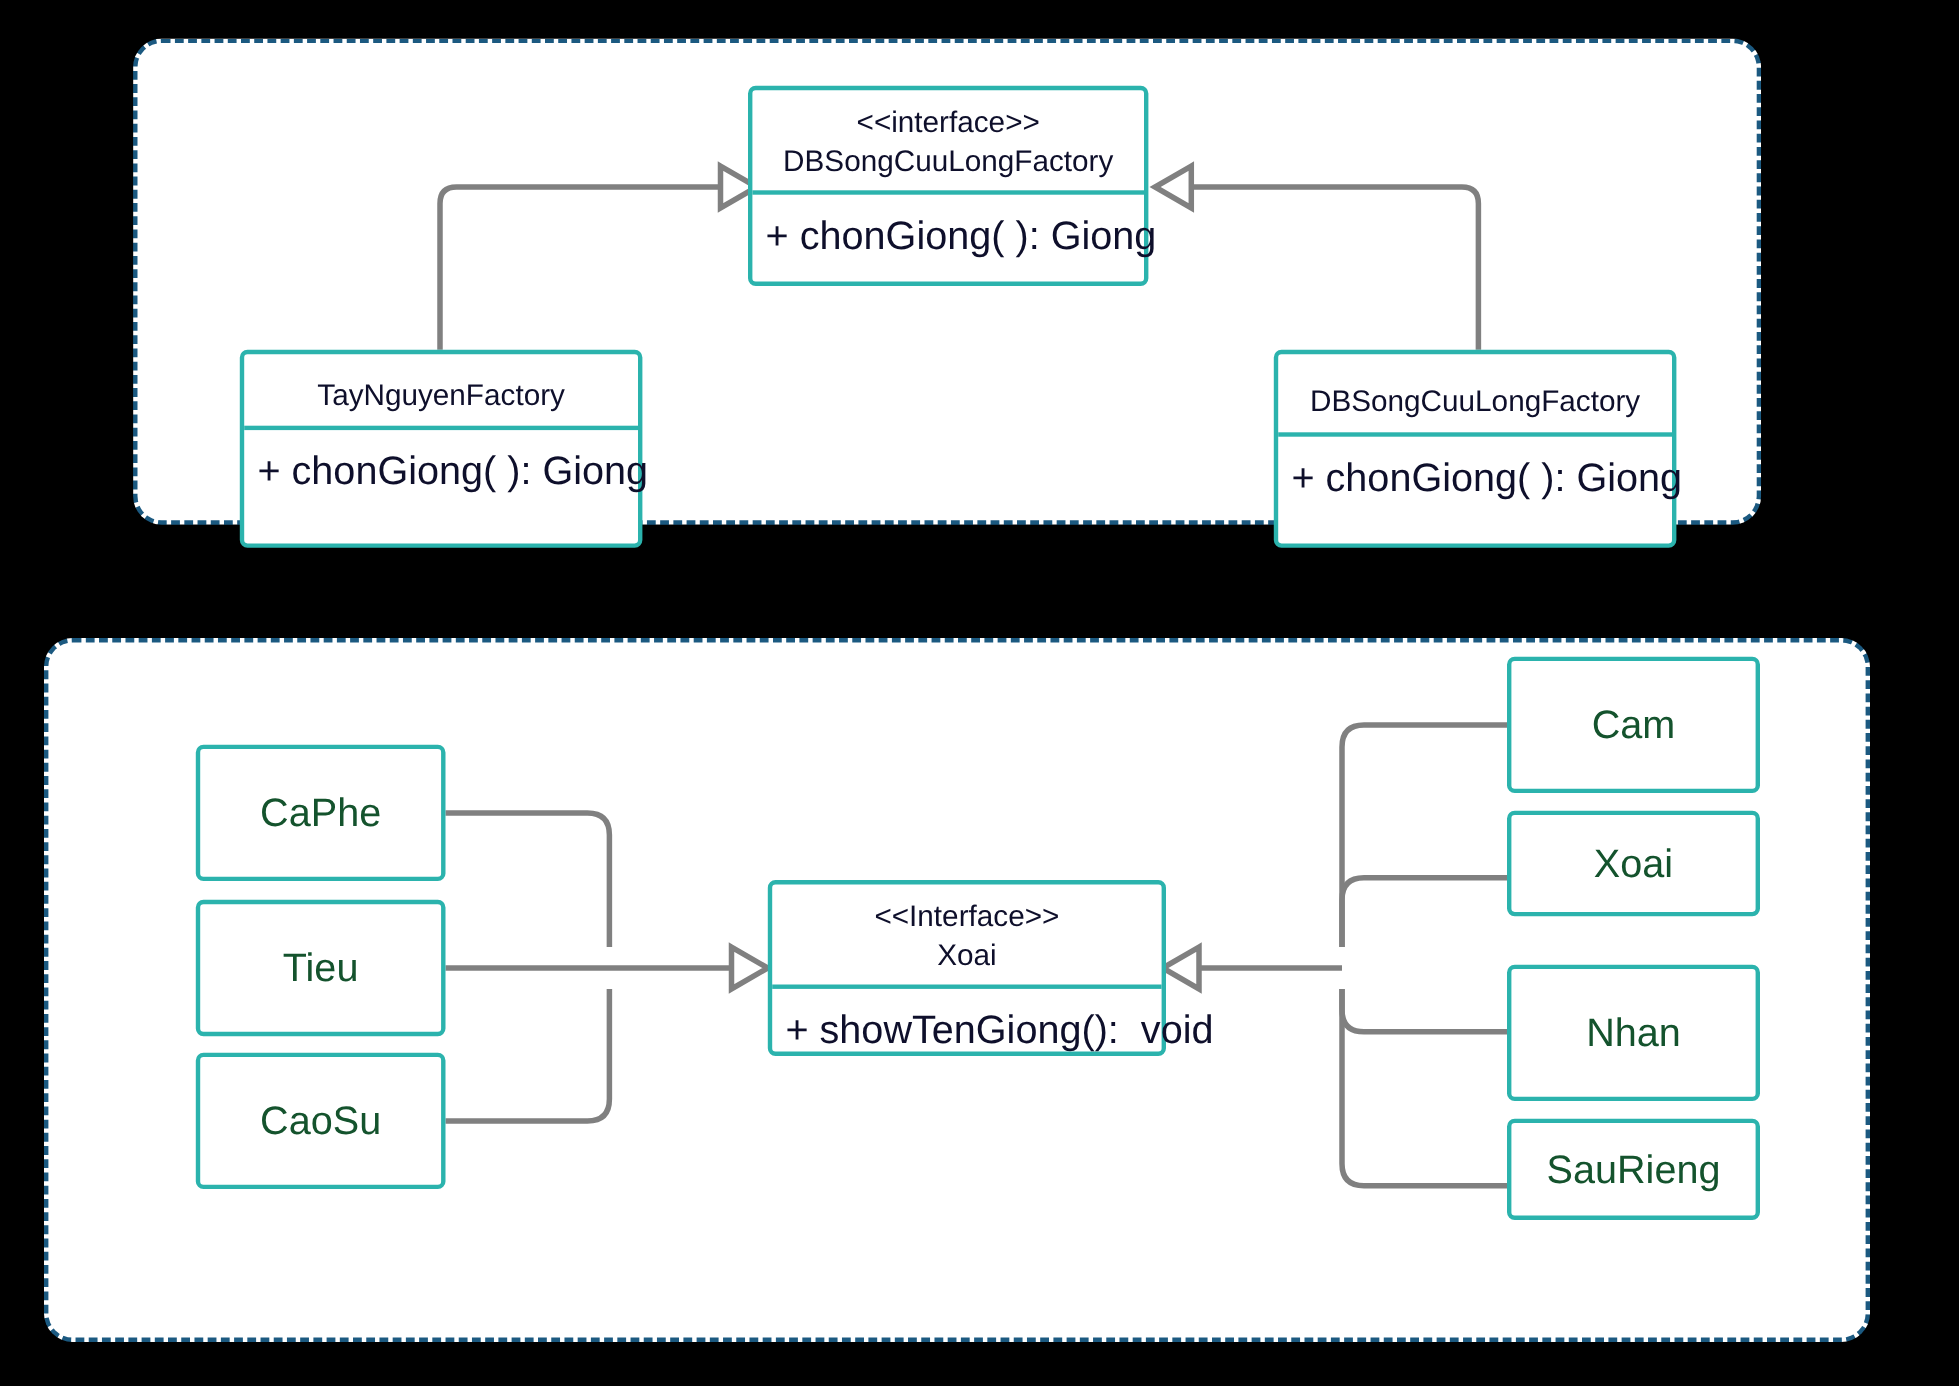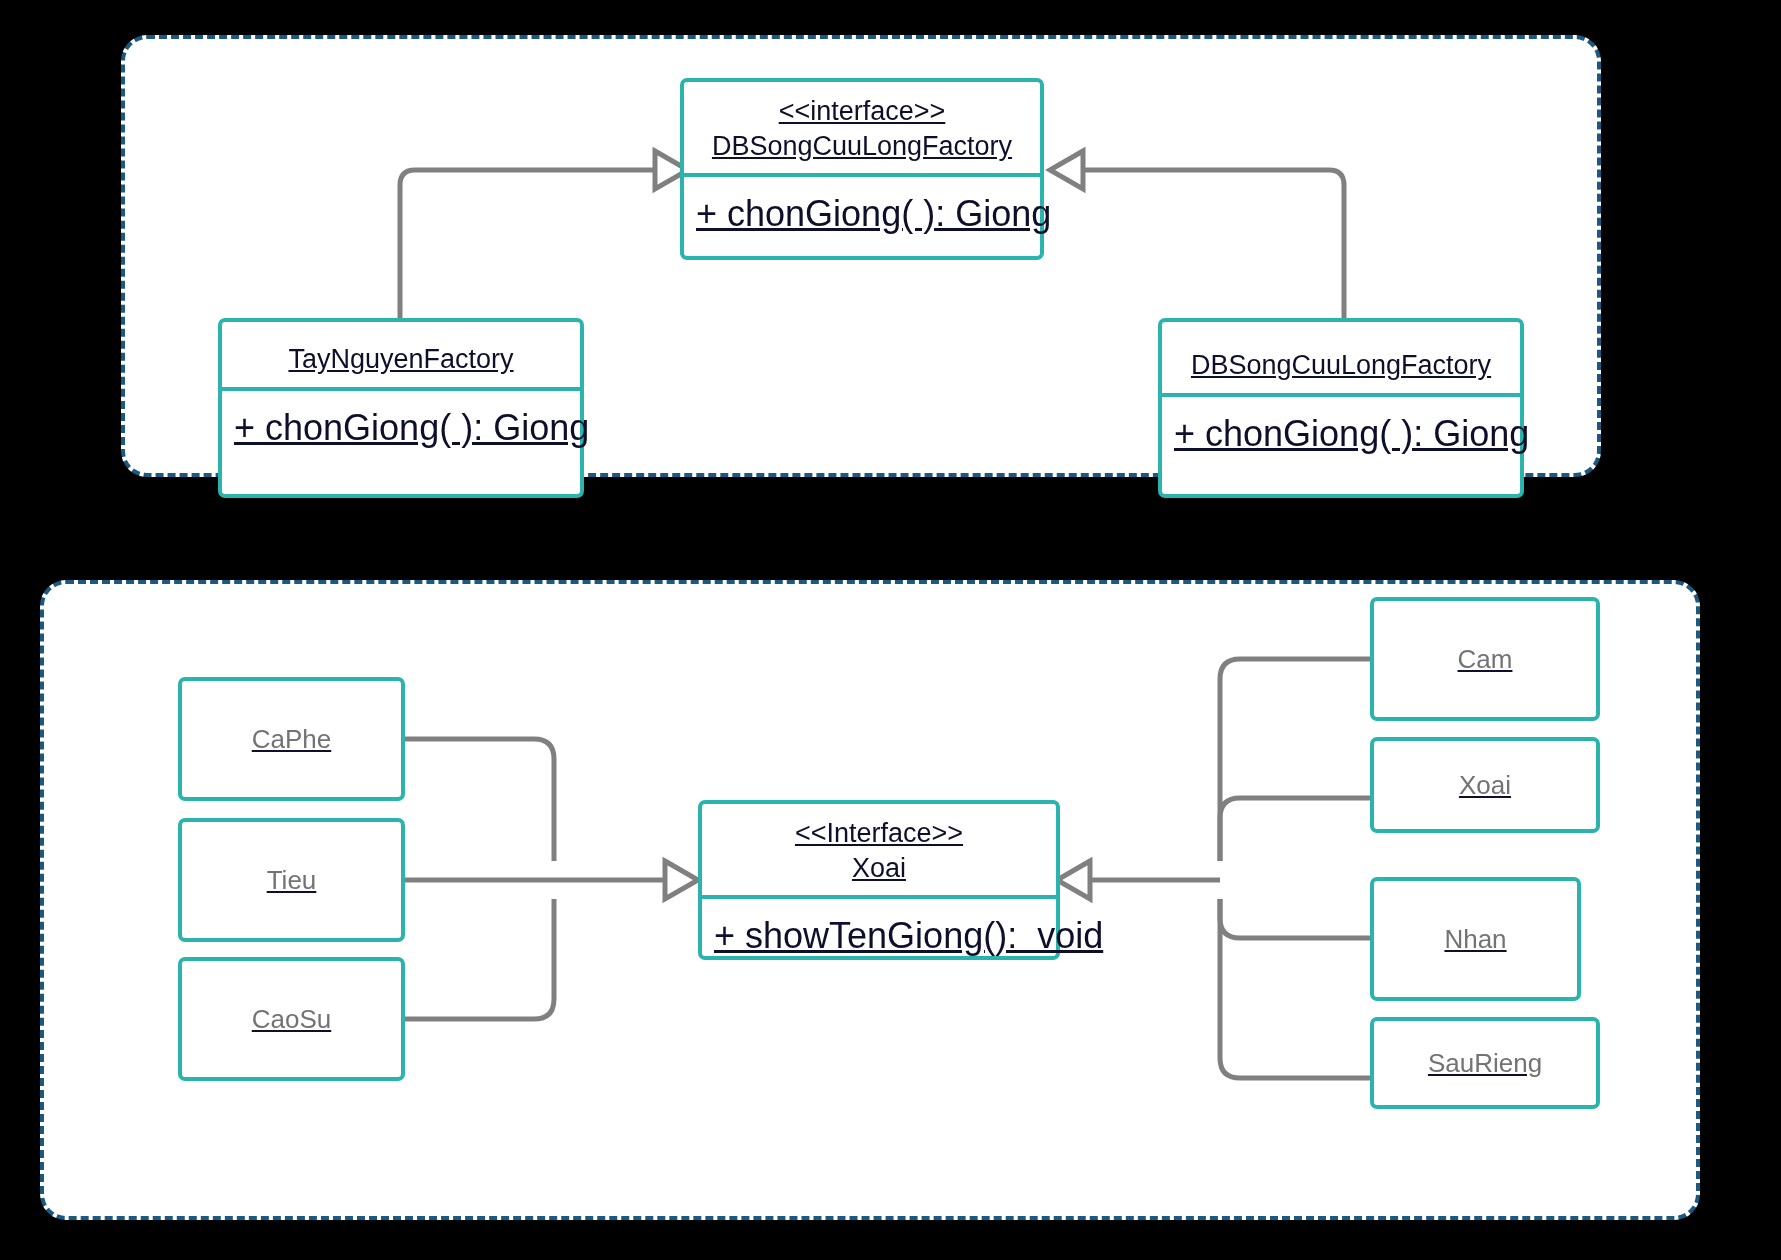--- a/index.html
+++ b/index.html
@@ -28,21 +28,20 @@
     border-radius: 26px;
     box-sizing: border-box;
   }
   .uml-box {
     position: absolute;
     background: #ffffff;
     border: 4px solid #2bb3ad;
     border-radius: 7px;
     box-sizing: border-box;
     color: #0e0f2b;
-    text-decoration: underline;
   }
   .uml-box.plain {
     display: flex;
     align-items: center;
     justify-content: center;
   }
   .box-header {
     text-align: center;
     padding: 12px 10px 10px 10px;
     line-height: 1.28;
@@ -55,22 +54,22 @@
     width: 100%;
   }
   .box-section {
     padding: 14px 10px 10px 12px;
     font-size: 36px;
     line-height: 1.25;
     color: #0e0f2b;
     white-space: pre;
   }
   .plain-label {
-    font-size: 26px;
-    color: #737373;
+    font-size: 36px;
+    color: #14532d;
     text-align: center;
   }
   svg.connectors {
     position: absolute;
     top: 0; left: 0;
     width: 1781px;
     height: 1260px;
     pointer-events: none;
     overflow: visible;
   }
@@ -161,21 +160,21 @@
   </div>
 
   <div class="uml-box plain" style="left:1370px; top:597px; width:230px; height:124px;">
     <div class="plain-label">Cam</div>
   </div>
 
   <div class="uml-box plain" style="left:1370px; top:737px; width:230px; height:96px;">
     <div class="plain-label">Xoai</div>
   </div>
 
-  <div class="uml-box plain" style="left:1370px; top:877px; width:211px; height:124px;">
+  <div class="uml-box plain" style="left:1370px; top:877px; width:230px; height:124px;">
     <div class="plain-label">Nhan</div>
   </div>
 
   <div class="uml-box plain" style="left:1370px; top:1017px; width:230px; height:92px;">
     <div class="plain-label">SauRieng</div>
   </div>
 
 </div>
 
 </body></html>

